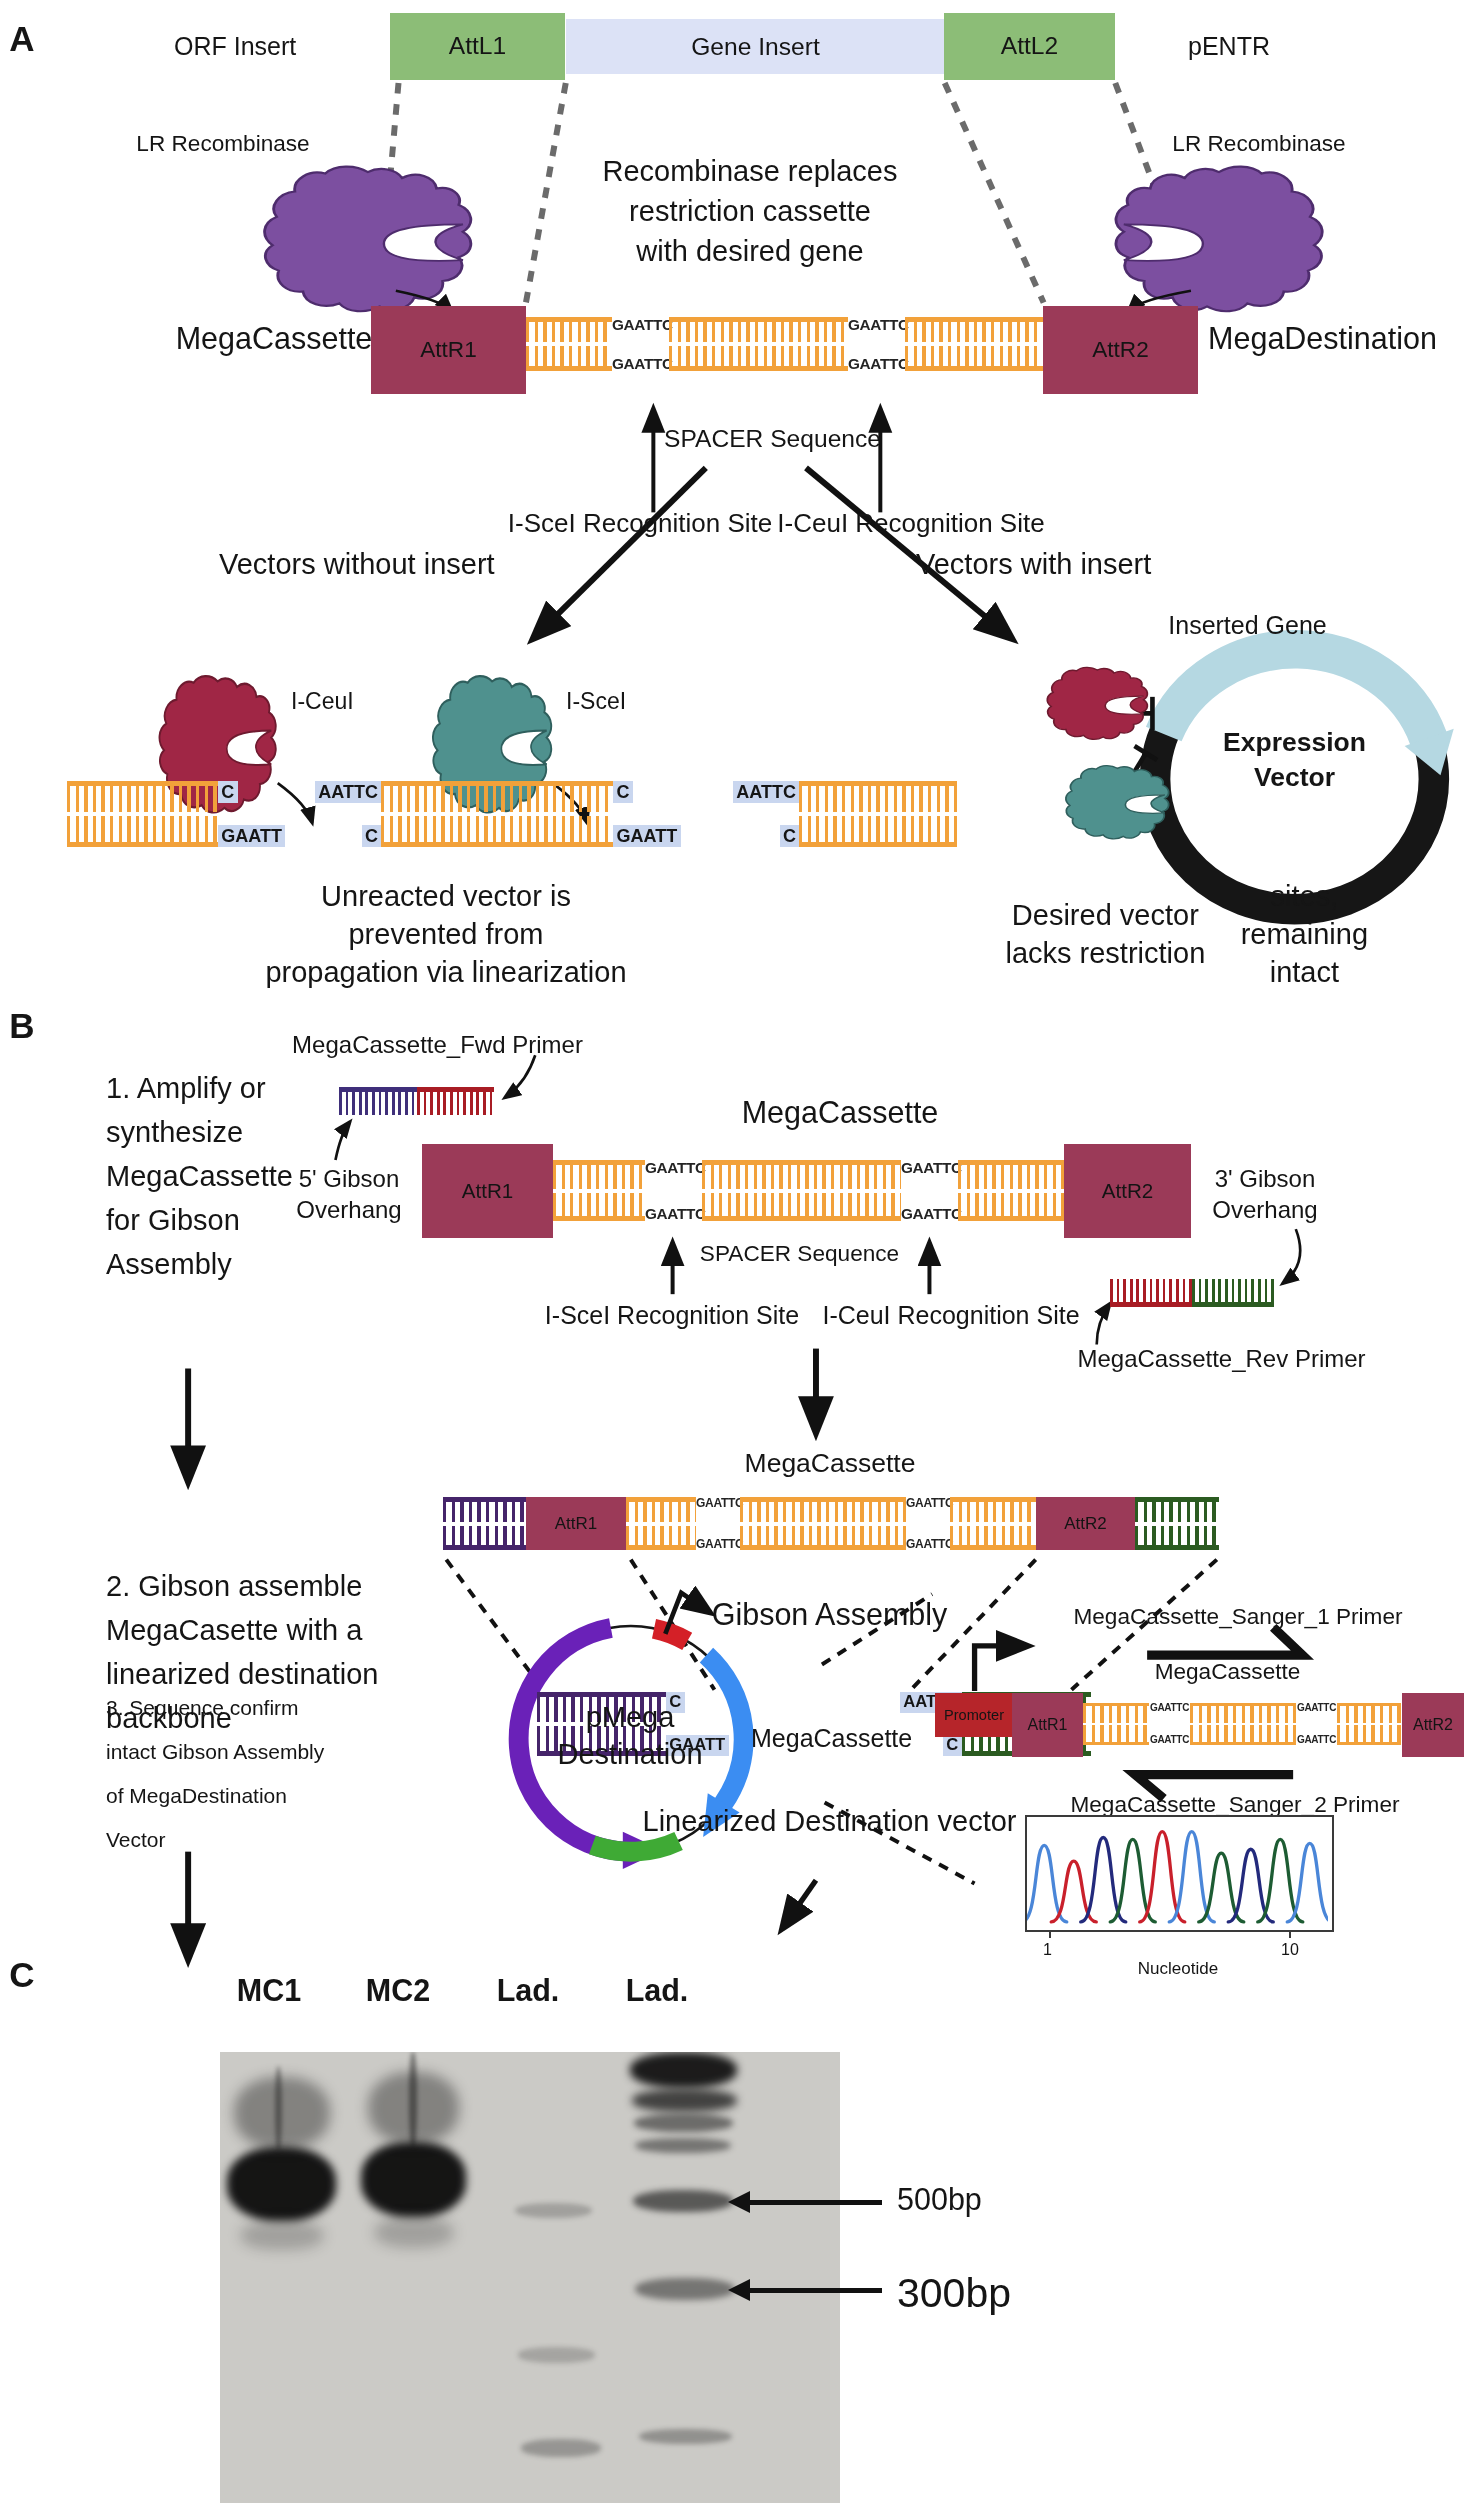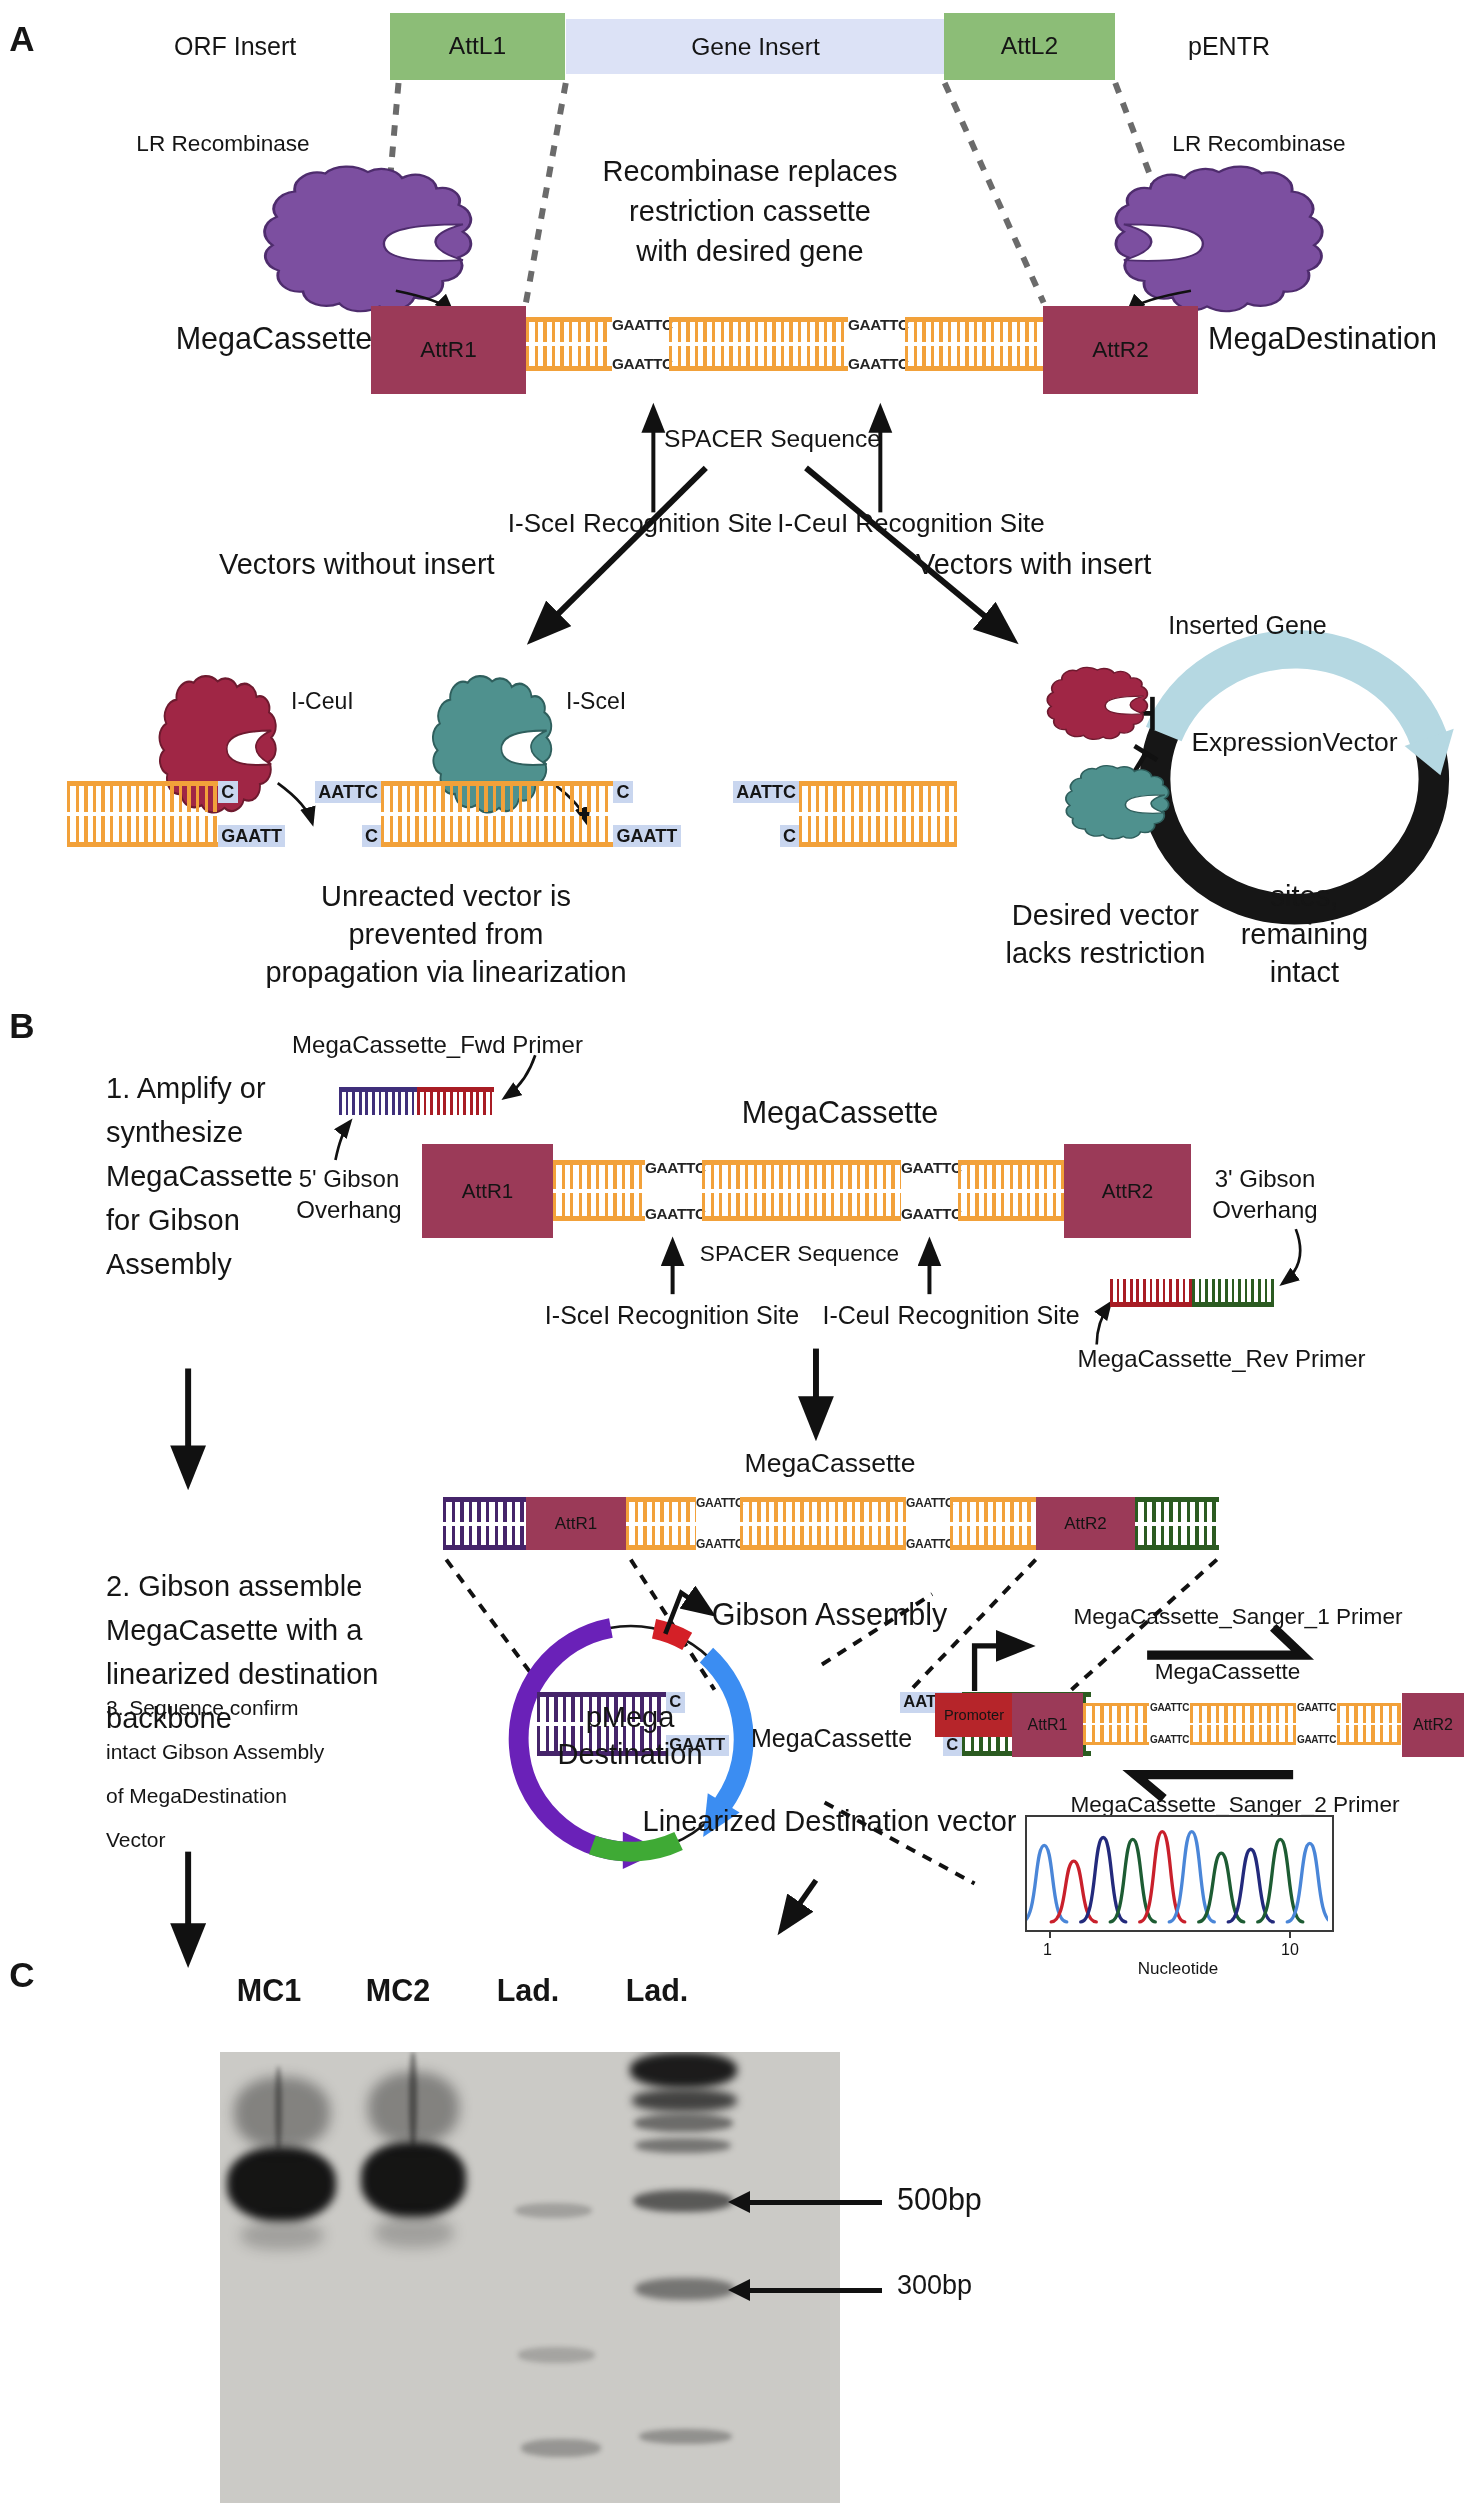--- a/index.html
+++ b/index.html
@@ -270,21 +270,21 @@
         <i class="rl"></i>
       </div>
   </div>
 
   <div class="el ctr" style="left:260px;top:877px;width:372px;flex-direction:column;font-size:29px;line-height:38px;font-weight:500">
     <div>Unreacted vector is prevented from</div>
     <div>propagation via linearization</div>
   </div>
 
   <div class="el lbl ctr" style="left:1168px;top:611px;width:159px;font-size:25px">Inserted Gene</div>
-  <div class="el ctr" style="left:1215px;top:725px;width:159px;font-size:26.5px;line-height:35px;font-weight:400">
+  <div class="el ctr" style="left:1215px;top:725px;width:159px;flex-direction:column;font-size:26.5px;line-height:35px;font-weight:700">
     <div>Expression</div>
     <div>Vector</div>
   </div>
 
   <div class="el ctr" style="left:989px;top:877px;width:398px;font-size:29px;line-height:38px;font-weight:500">
     <div>Desired vector lacks restriction</div>
     <div>sites, remaining intact</div>
   </div>
 
   <div class="el panel-letter" style="left:9.3px;top:1006px">B</div>
@@ -555,16 +555,16 @@
       <div class="gelband" style="left: 66.8%; top: 13.8%; width: 16%; height: 4%; background: rgba(14, 14, 14, 0.5); filter: blur(3.3px);"></div>
       <div class="gelband" style="left: 67%; top: 19%; width: 15.5%; height: 3.4%; background: rgba(14, 14, 14, 0.45); filter: blur(3.3px);"></div>
       <div class="gelband" style="left: 66.6%; top: 30.5%; width: 16.2%; height: 5%; background: rgba(14, 14, 14, 0.6); filter: blur(3.3px);"></div>
       <div class="gelband" style="left: 67%; top: 50%; width: 16%; height: 5%; background: rgba(14, 14, 14, 0.45); filter: blur(3.3px);"></div>
       <div class="gelband" style="left: 67.5%; top: 83.5%; width: 15%; height: 3.4%; background: rgba(14, 14, 14, 0.3); filter: blur(2.7px);"></div>
     </div>
 
   <div class="harrow" style="left:749px;top:2200px;width:133px"></div>
   <div class="el lbl" style="left:897px;top:2182px;font-size:30.5px">500bp</div>
   <div class="harrow" style="left:749px;top:2288px;width:133px"></div>
-  <div class="el lbl" style="left:897px;top:2270px;font-size:27px">300bp</div>
+  <div class="el lbl" style="left:897px;top:2270px;font-size:41px">300bp</div>
 
 </div>
 
 
 </body></html>

